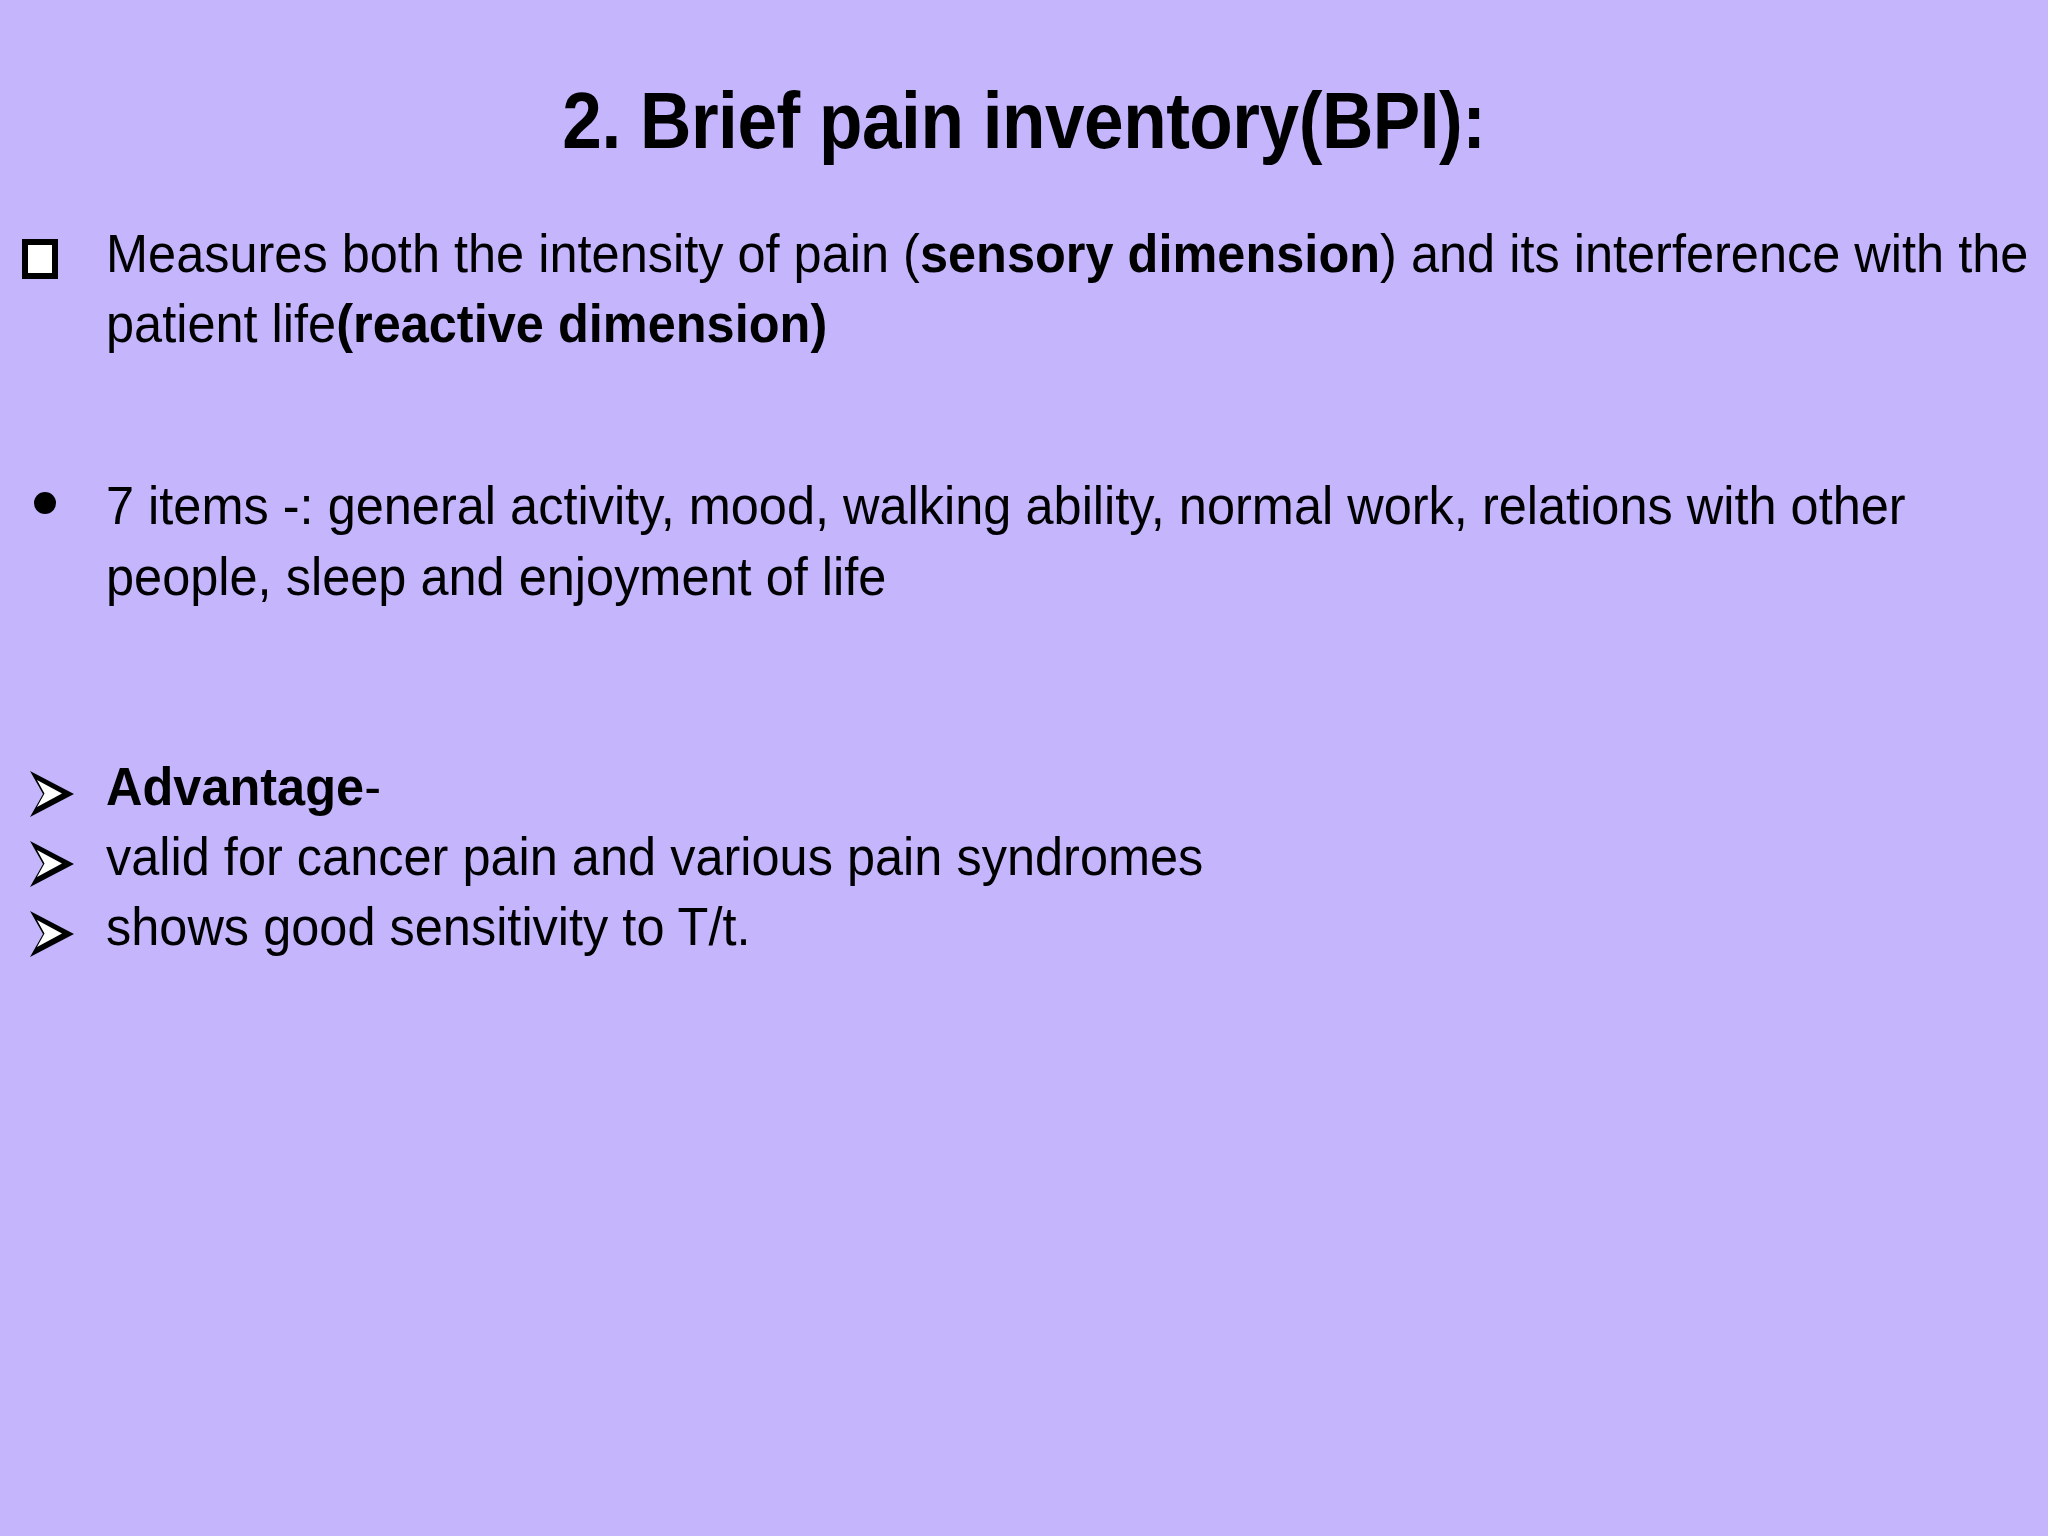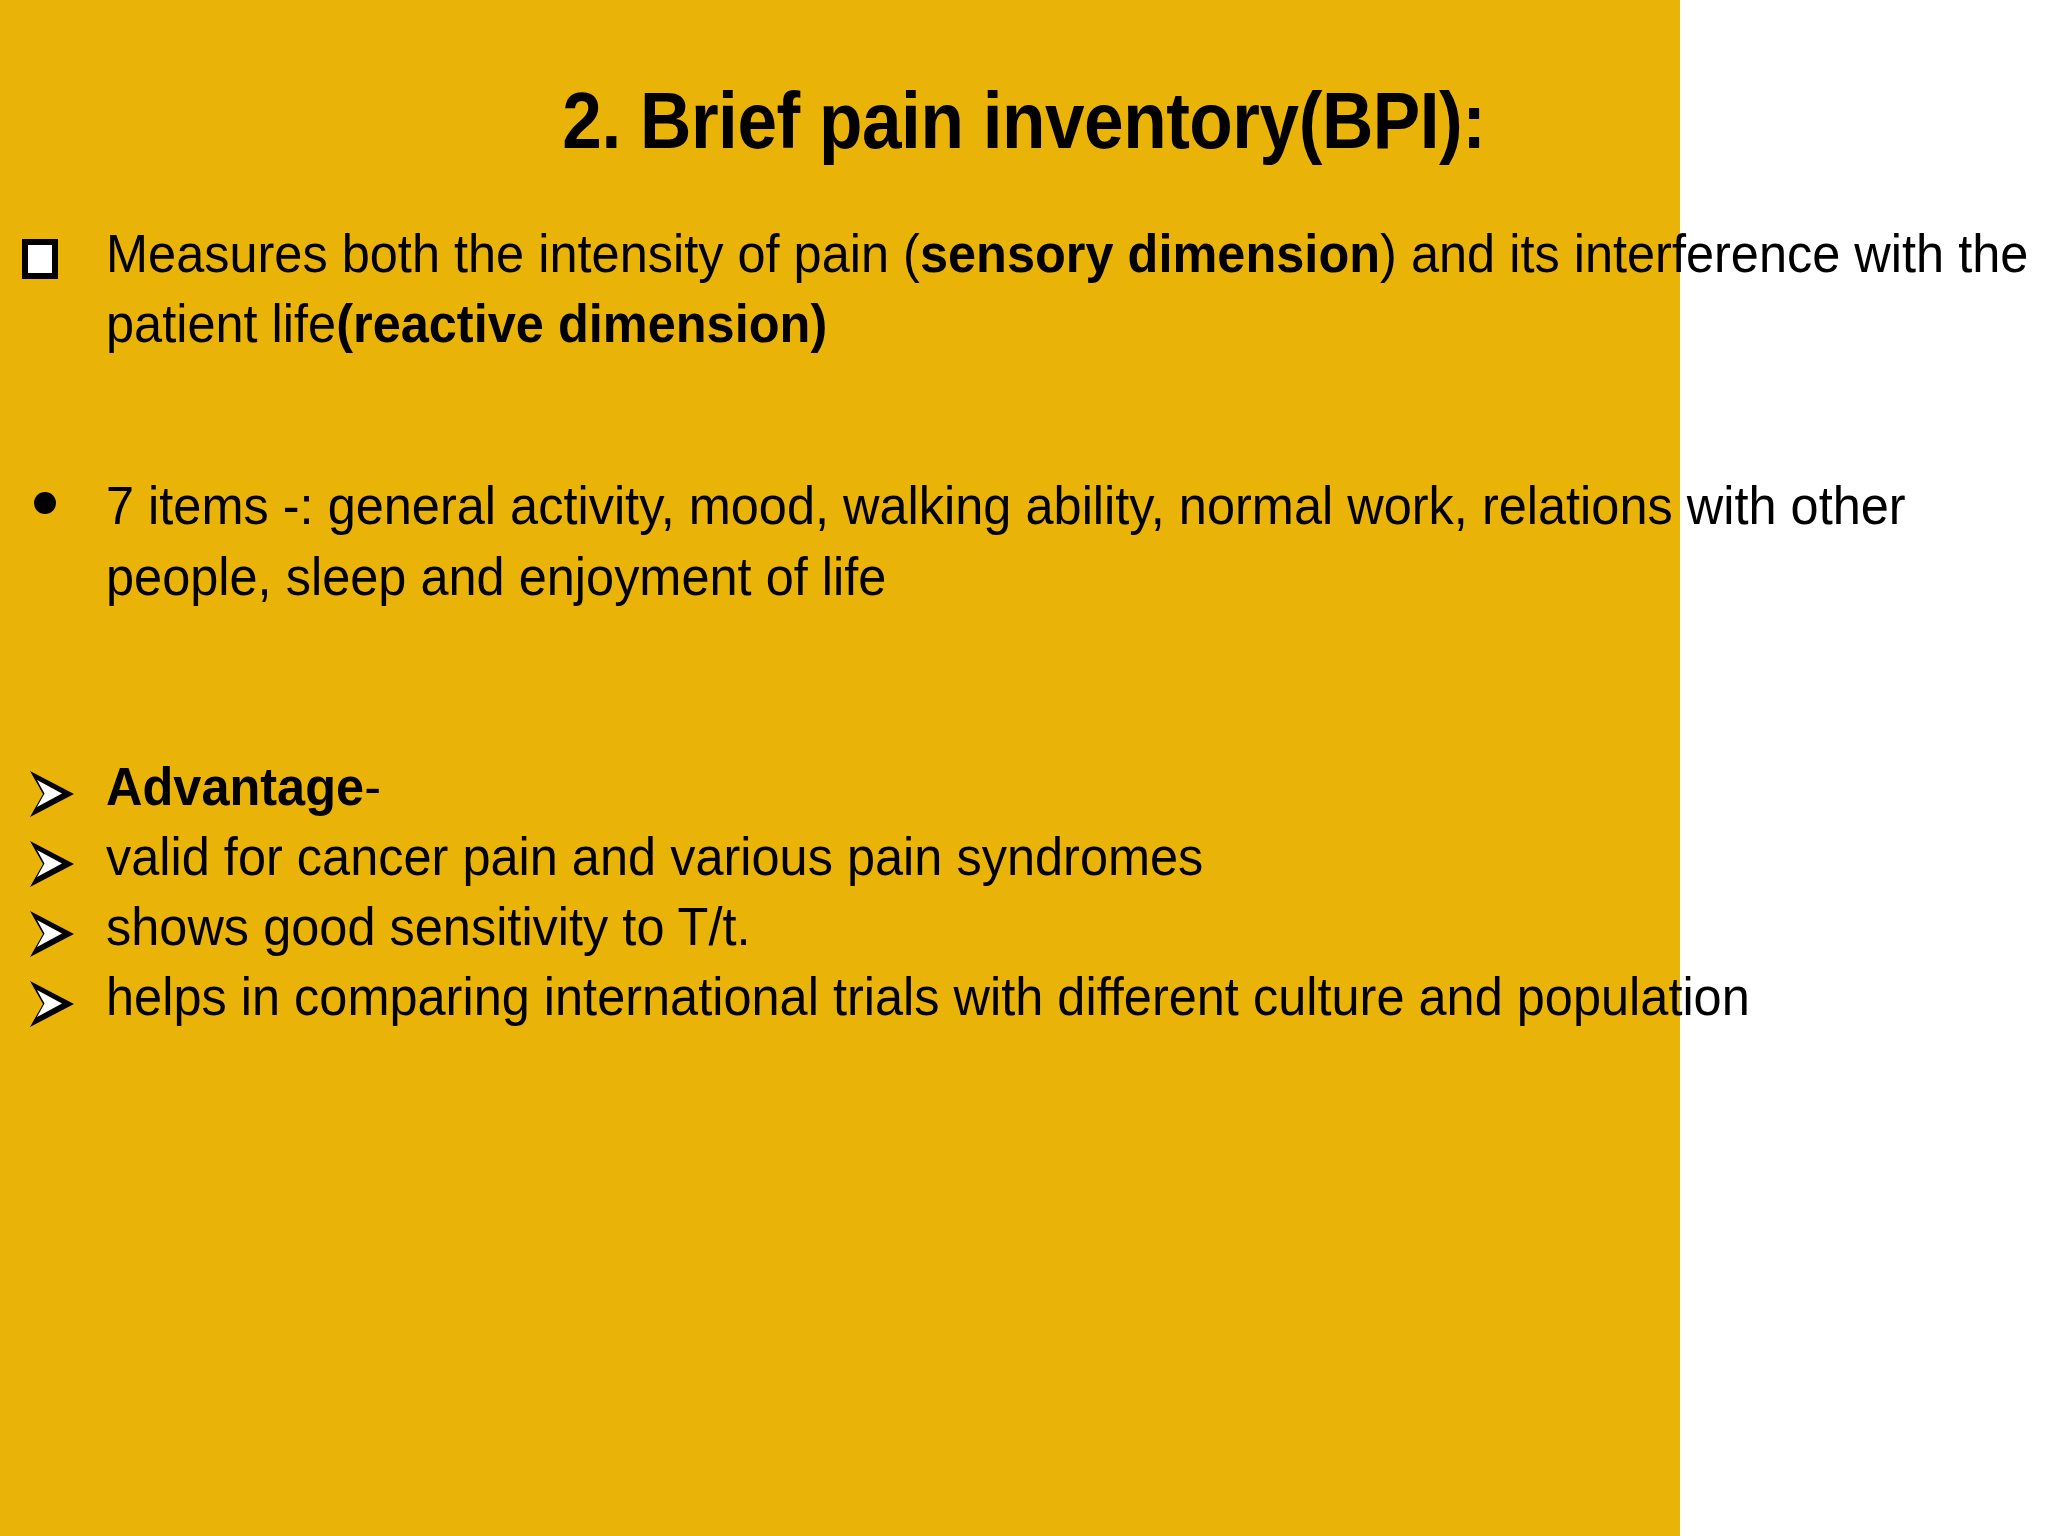--- a/index.html
+++ b/index.html
@@ -11,23 +11,23 @@
     width: 2048px;
     height: 1536px;
     overflow: hidden;
     font-family: "Liberation Sans", sans-serif;
     color: #000000;
     -webkit-font-smoothing: antialiased;
   }
 
   .slide {
     position: relative;
-    width: 1680px;
+    width: 2048px;
     height: 1536px;
-    background: #eab308;
+    background: #c4b5fd;
     box-sizing: border-box;
   }
 
   
   .slide-title {
     position: absolute;
     left: 0;
     top: 26px;
     width: 2048px;
     text-align: center;
@@ -182,24 +182,15 @@
     <div class="para sub">
       <span class="bullet arrow">
         <svg width="56" height="58" viewBox="0 0 56 58">
           <path d="M6 6 L50 29 L6 52 L19 29 Z" fill="#000000"></path>
           <path d="M13 15 L38 28.5 L13 42 L20.5 28.5 Z" fill="#ffffff"></path>
         </svg>
       </span>
       <span class="txt"> shows good sensitivity to T/t.</span>
     </div>
 
-    <div class="para sub">
-      <span class="bullet arrow">
-        <svg width="56" height="58" viewBox="0 0 56 58">
-          <path d="M6 6 L50 29 L6 52 L19 29 Z" fill="#000000"></path>
-          <path d="M13 15 L38 28.5 L13 42 L20.5 28.5 Z" fill="#ffffff"></path>
-        </svg>
-      </span>
-      <span class="txt"> helps in comparing international trials with different culture and population</span>
-    </div>
 
   </div>
 </div>
 
 </body></html>

